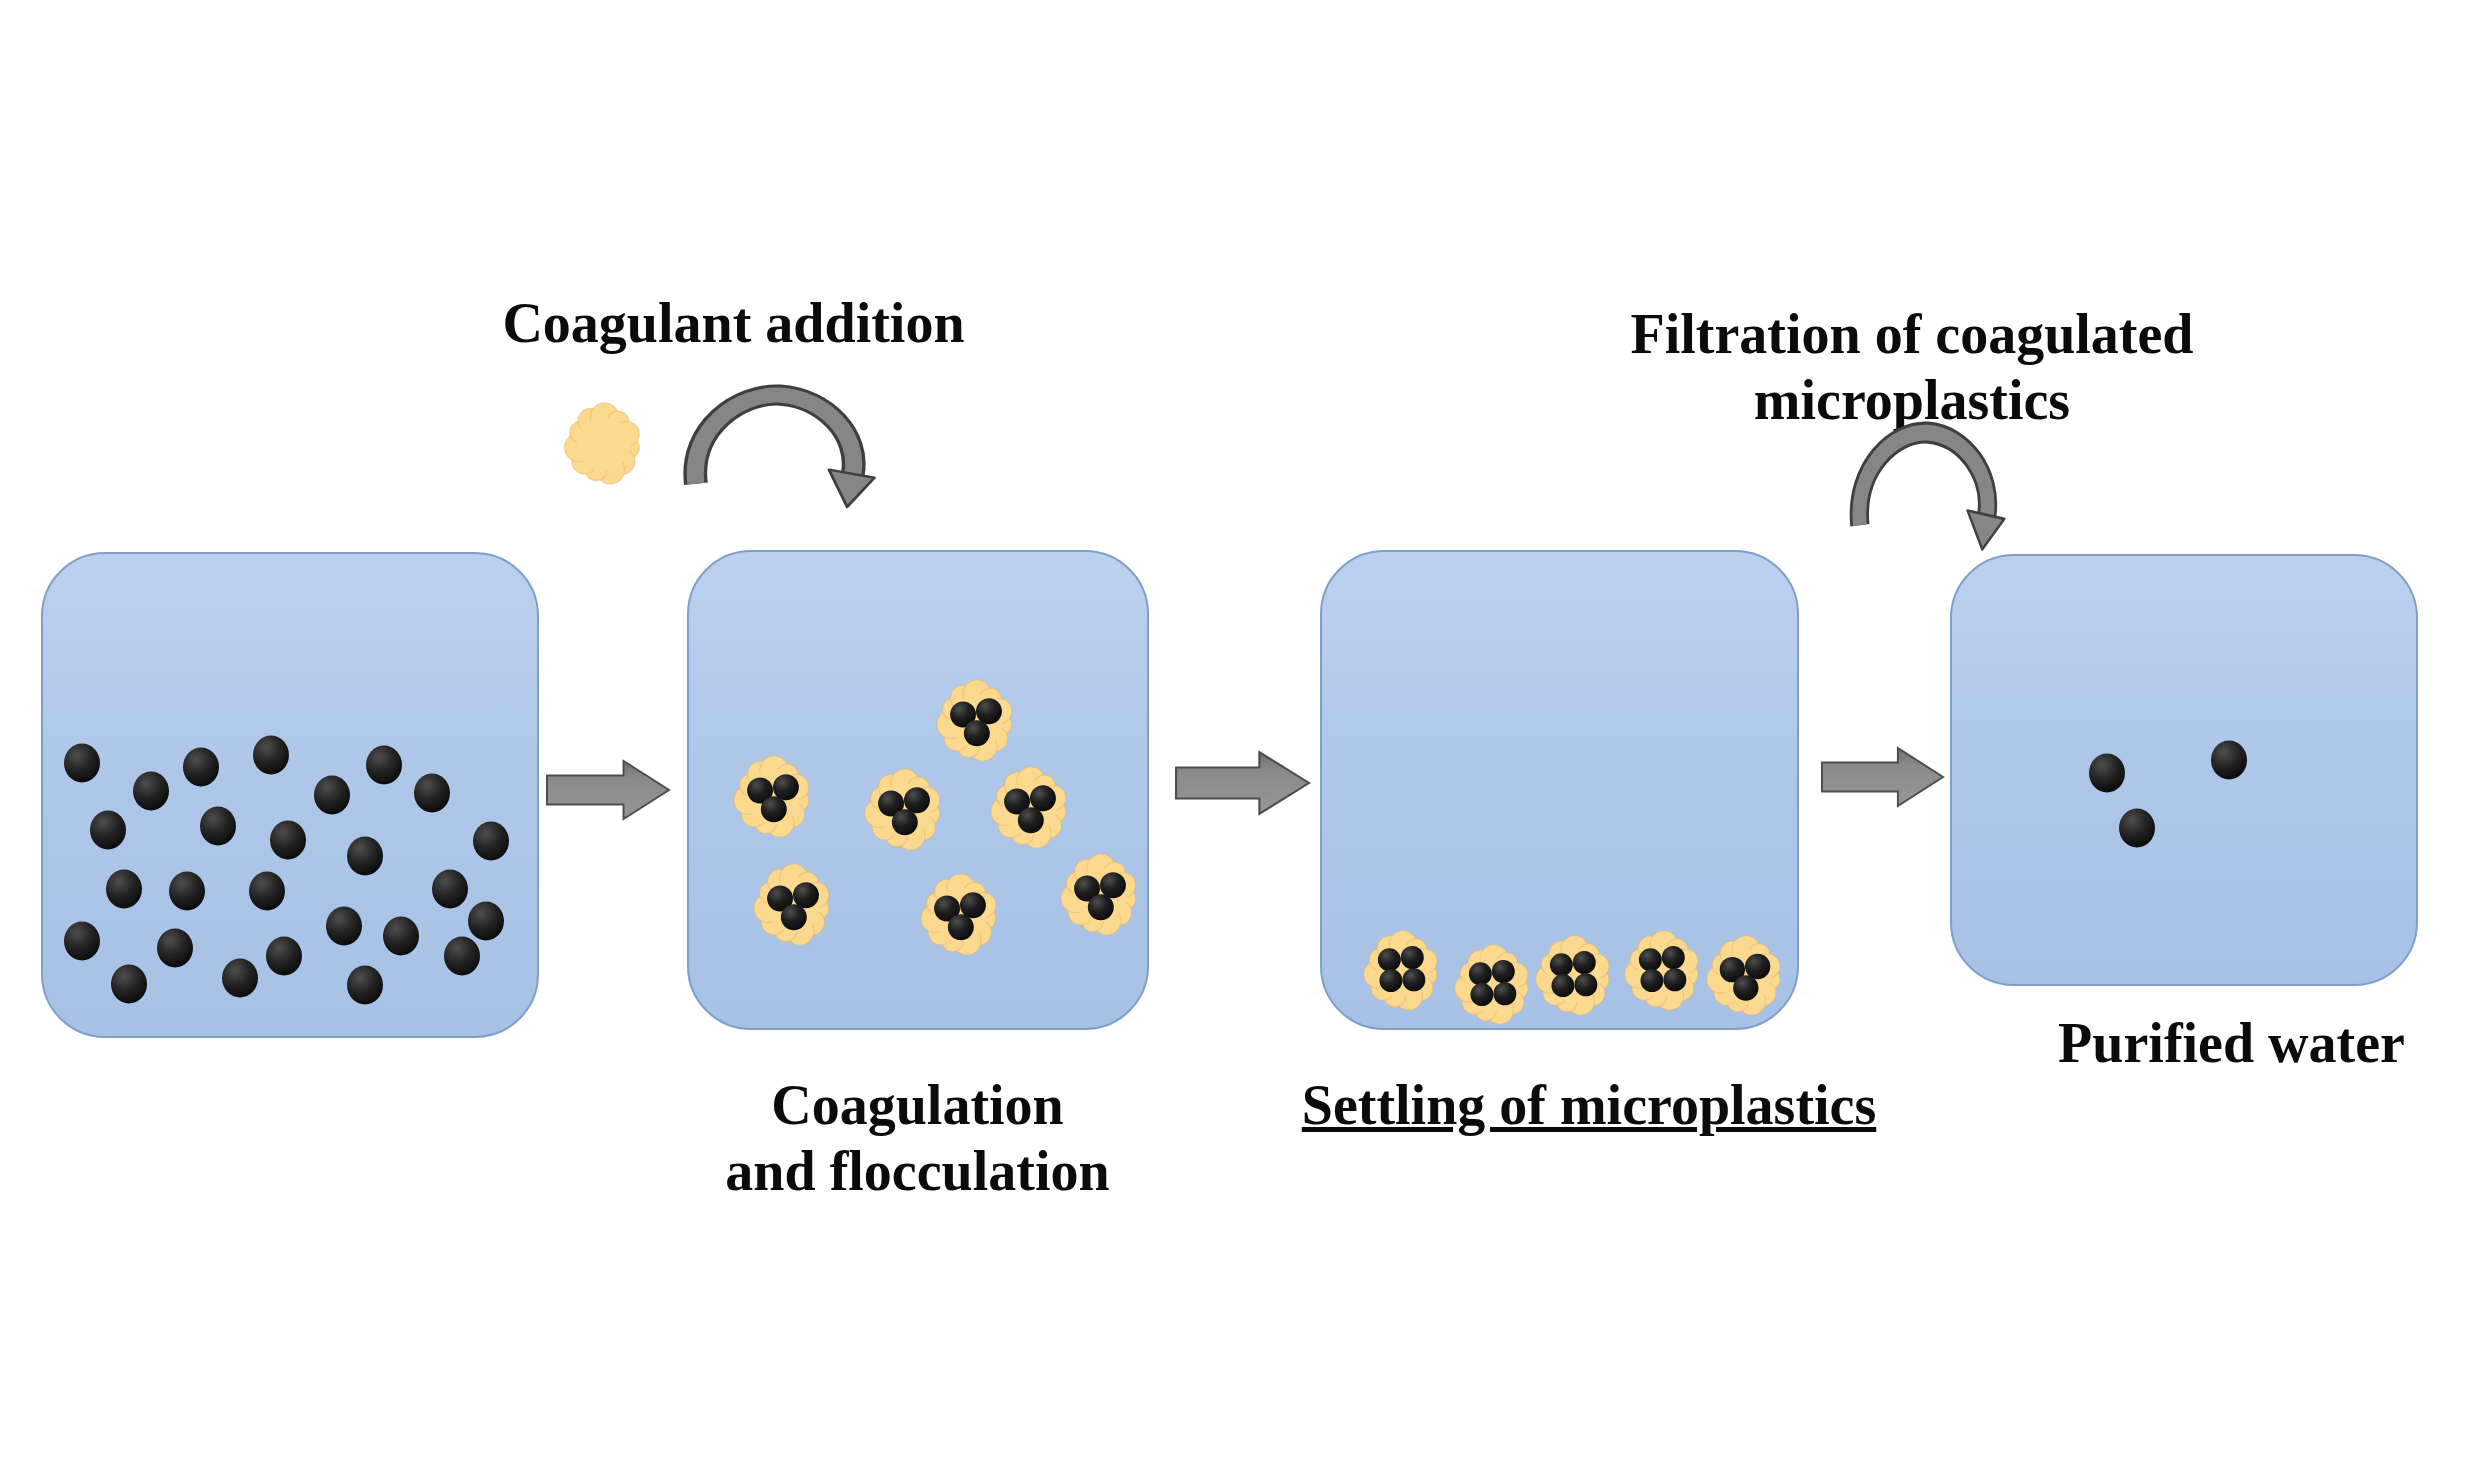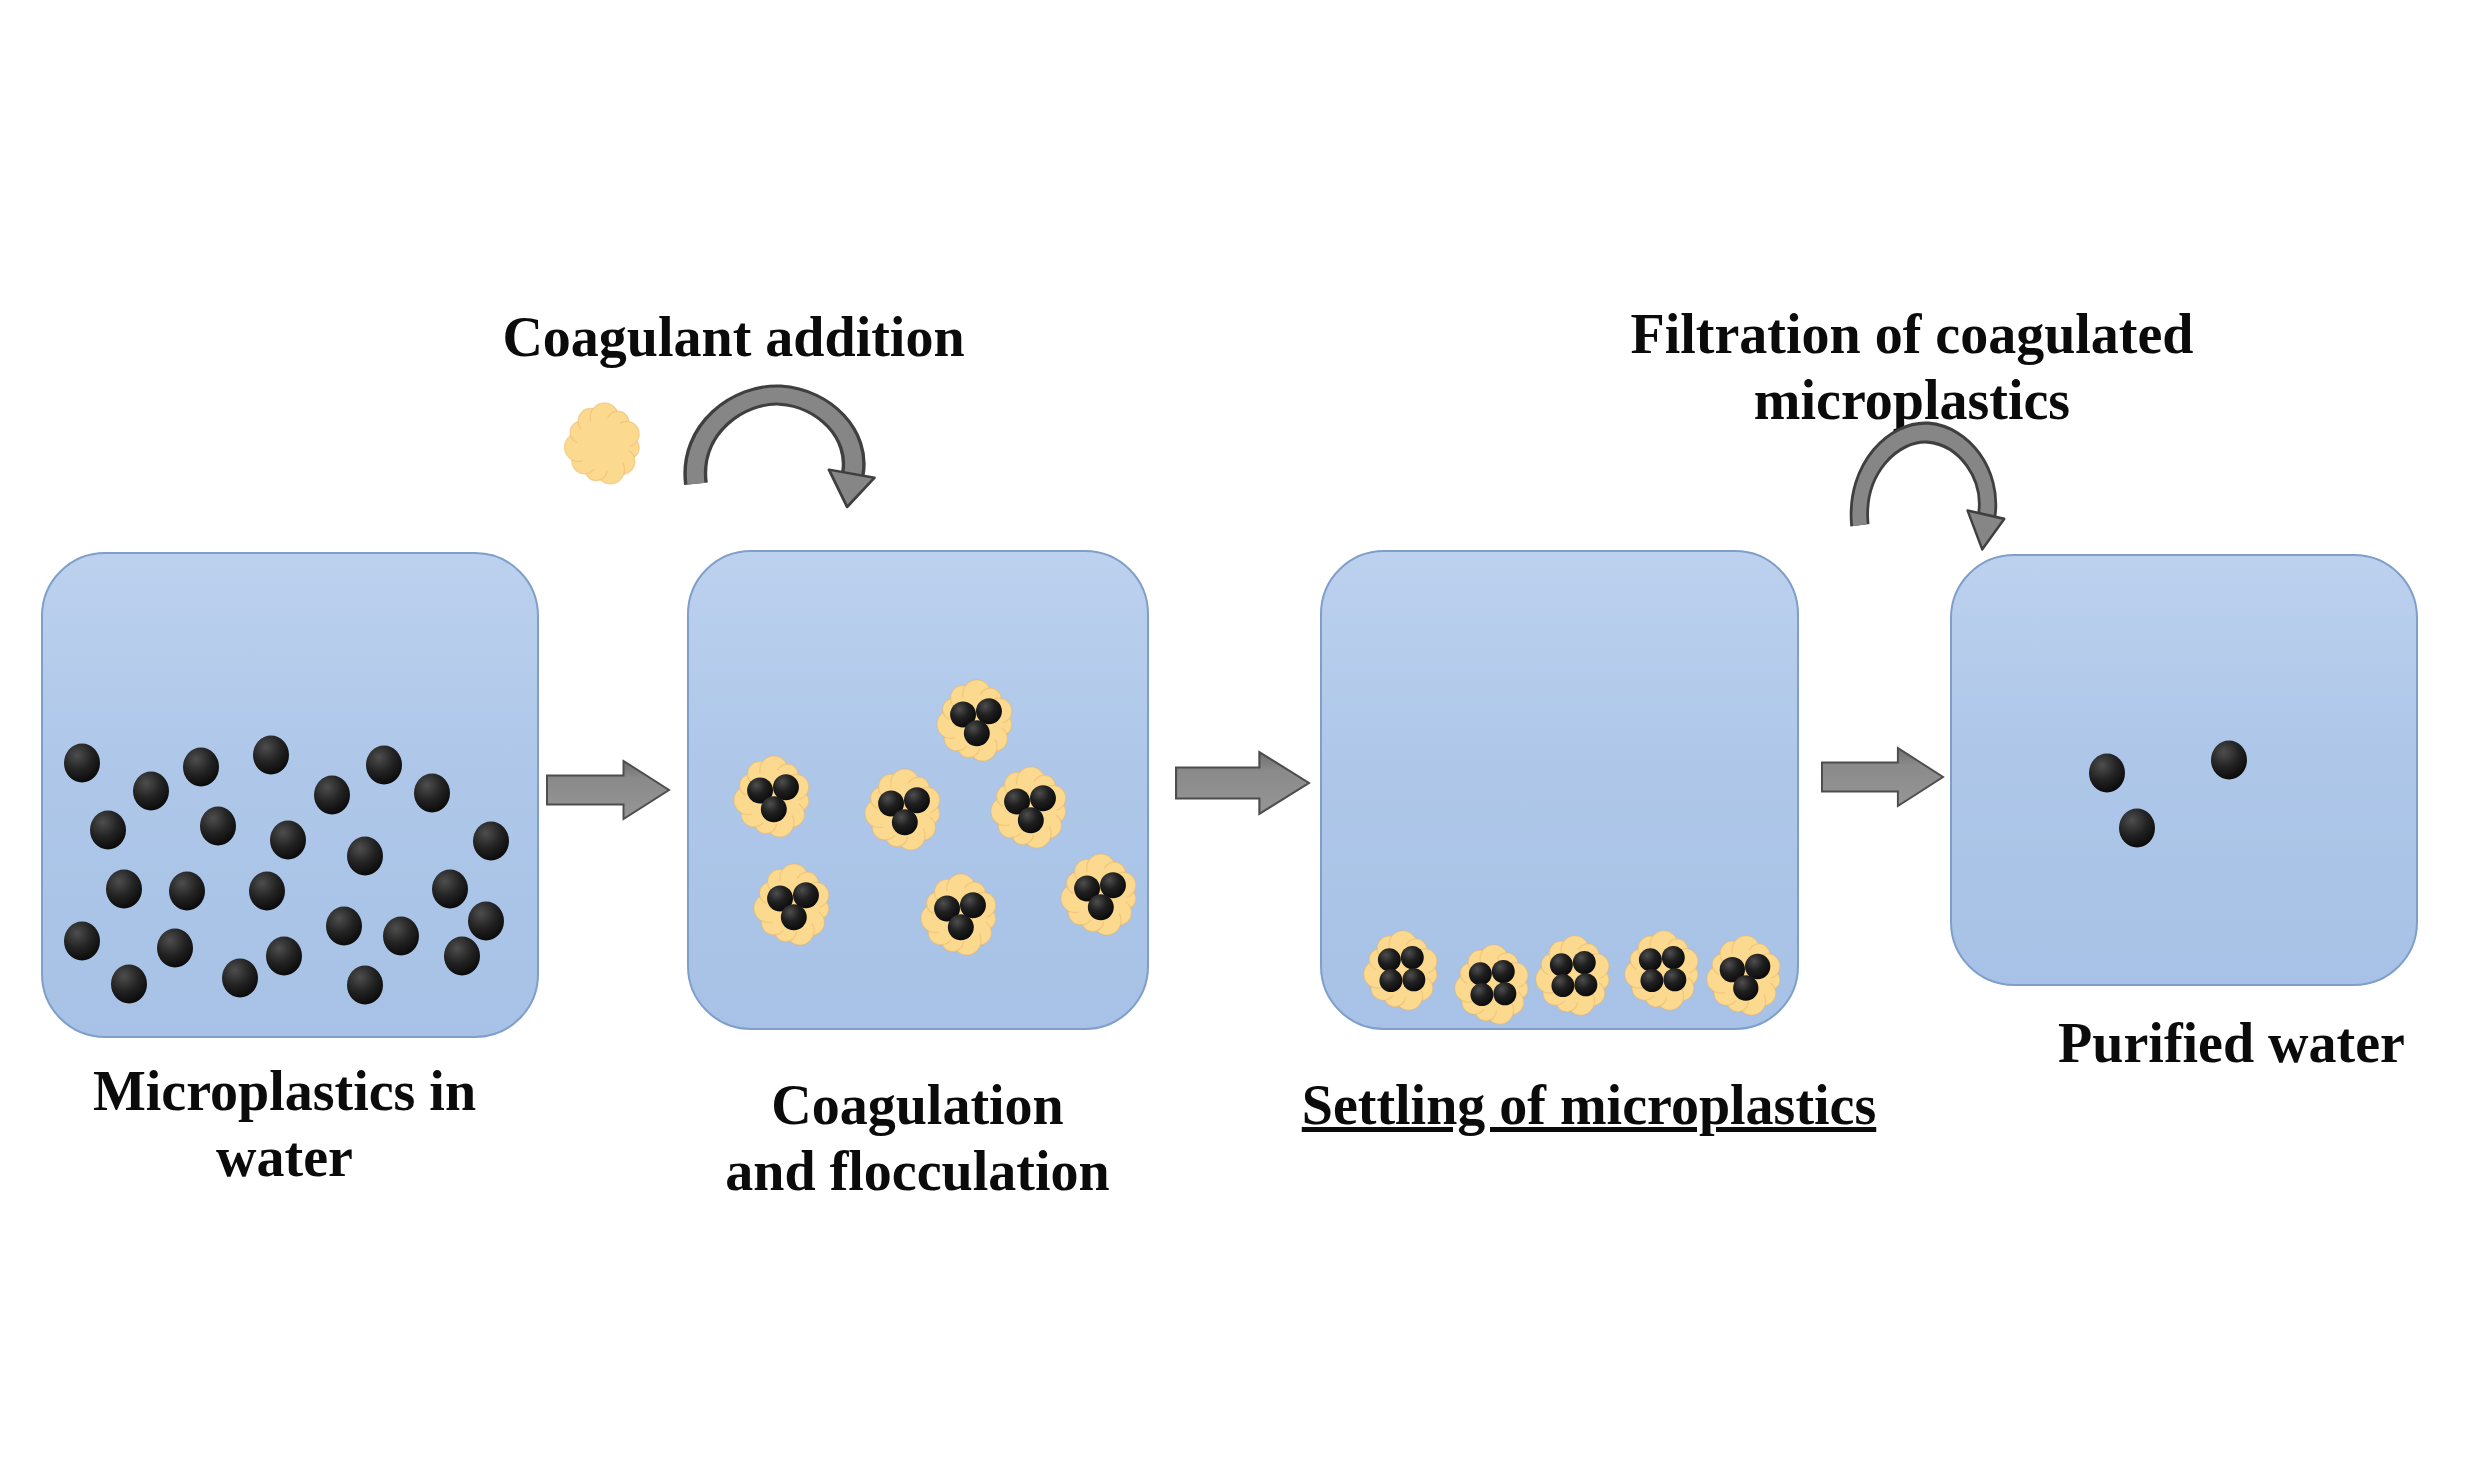--- a/index.html
+++ b/index.html
@@ -10,21 +10,21 @@
   #box1{left:41px;top:552px;width:498px;height:486px;}
   #box2{left:687px;top:550px;width:462px;height:480px;}
   #box3{left:1320px;top:550px;width:479px;height:480px;}
   #box4{left:1950px;top:554px;width:468px;height:432px;}
   .caption,.toplabel{position:absolute;text-align:center;font-weight:bold;font-size:56px;
         line-height:66px;white-space:pre-line;letter-spacing:0px;}
   #cap1{left:43px;top:1058px;width:483px;}
   #cap2{left:676px;top:1072px;width:483px;}
   #cap3{left:1222px;top:1072px;width:734px;text-decoration:underline;}
   #cap4{left:1990px;top:1010px;width:483px;}
-  #lbl-coagulant{left:444px;top:290px;width:579px;margin-top:14px;}
+  #lbl-coagulant{left:444px;top:290px;width:579px;}
   #lbl-filtration{left:1545px;top:301px;width:734px;}
   .dot{position:absolute;width:36px;height:39px;border-radius:50%;transform:translate(-50%,-50%);
        background:radial-gradient(circle at 36% 30%,#4e4e4e 0%,#232323 42%,#0a0a0a 78%);}
   .floc{position:absolute;transform:translate(-50%,-50%);line-height:0;}
   #blob{position:absolute;left:559px;top:396px;line-height:0;}
   .curved,.flow{position:absolute;overflow:visible;}
   #curve1{left:680px;top:383px;width:199px;height:136px;}
   #curve2{left:1847px;top:420px;width:161px;height:142px;}
   #flow1{left:546px;top:759px;width:124px;height:62px;}
   #flow2{left:1175px;top:750px;width:135px;height:66px;}
@@ -289,22 +289,20 @@
           <circle cx="16" cy="-12" r="16" fill="url(#dotGrad)"></circle>
           <circle cx="1" cy="15" r="16" fill="url(#dotGrad)"></circle>
         </svg></div>
     </div>
   <div class="tank" id="box4">
       <div class="dot" style="left: 33.4%; top: 50.8%;"></div>
       <div class="dot" style="left: 59.6%; top: 47.7%;"></div>
       <div class="dot" style="left: 39.8%; top: 63.5%;"></div>
     </div>
 
-  <div class="caption" id="cap1">Microplastics in
-water</div>
   <div class="caption" id="cap2">Coagulation
 and flocculation</div>
   <div class="caption" id="cap3">Settling of microplastics</div>
   <div class="caption" id="cap4">Purified water</div>
 
   <div class="toplabel" id="lbl-coagulant">Coagulant addition</div>
   <div class="toplabel" id="lbl-filtration">Filtration of coagulated
 microplastics</div>
 
   <div id="blob"><svg width="89" height="96" viewBox="-55 -59 110 118" preserveAspectRatio="none">

